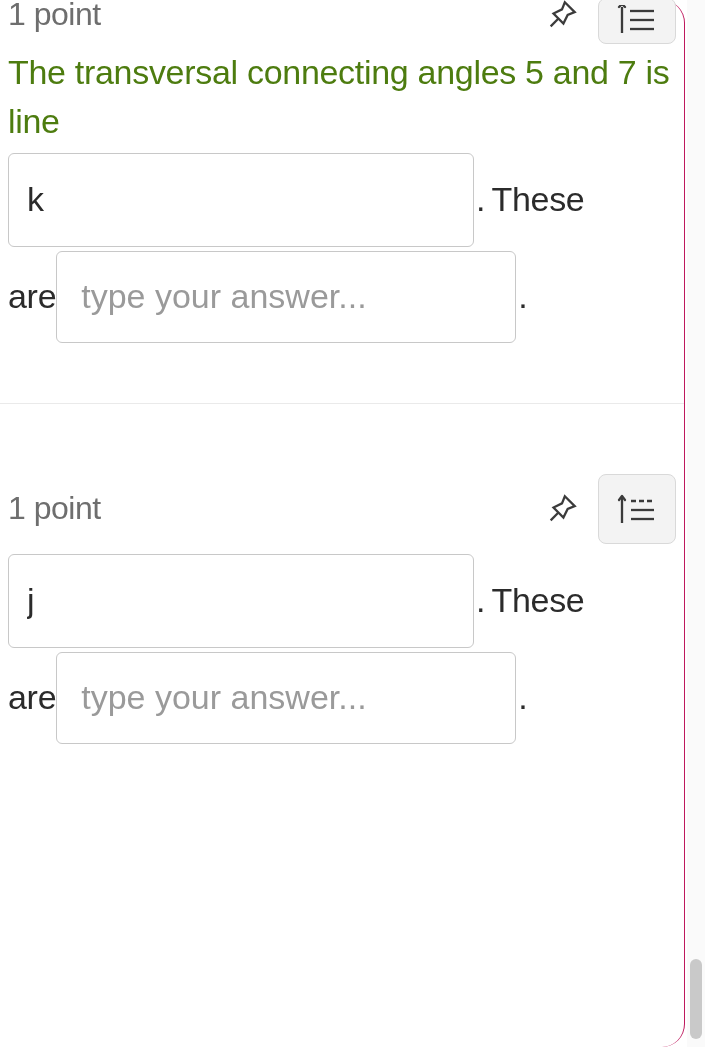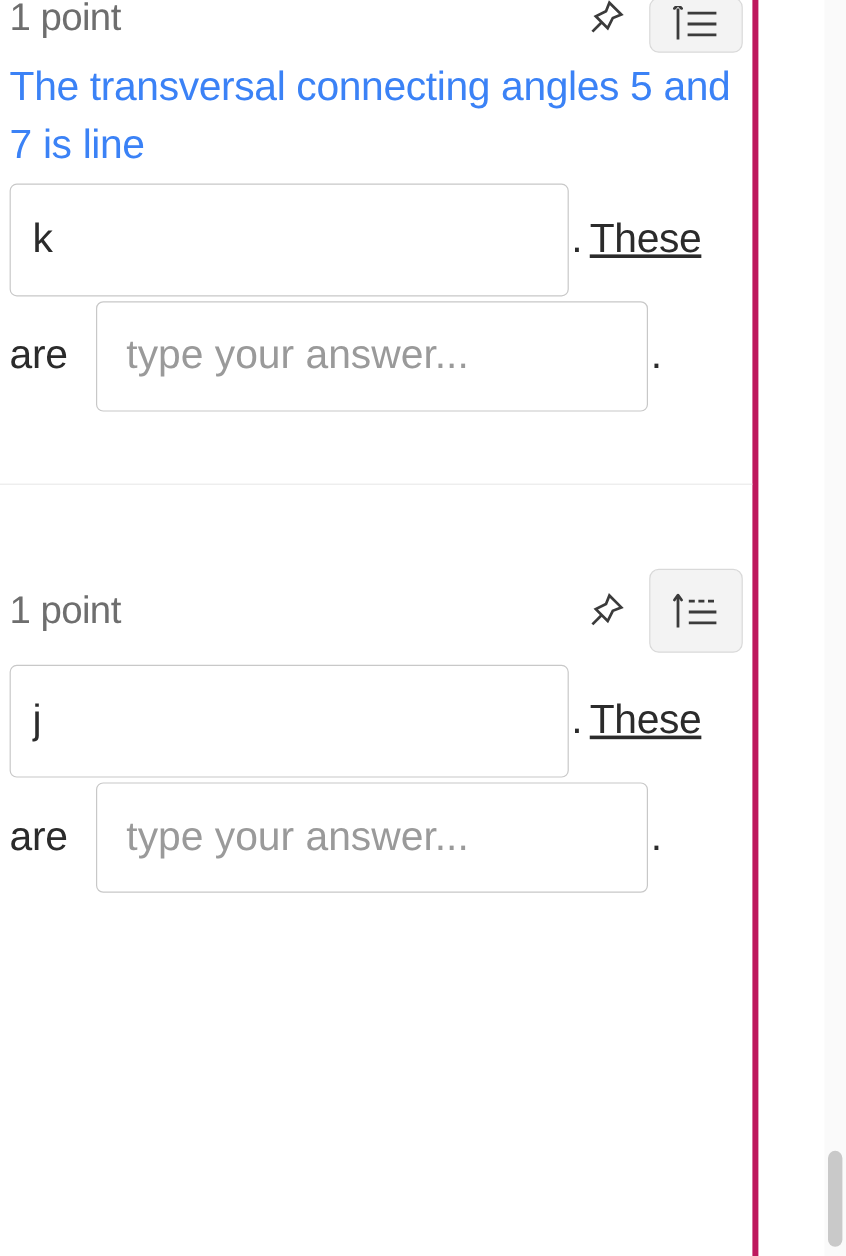--- a/index.html
+++ b/index.html
@@ -9,24 +9,25 @@
     }
     body {
       font-family: 'Segoe UI', -apple-system, BlinkMacSystemFont, sans-serif;
       background: #fff;
       width: 705px;
       height: 1047px;
       overflow: hidden;
       position: relative;
     }
     .content-wrap {
-      width: 632px;
+      width: 685px;
       position: relative;
-      border-right: 5px solid #be185d;
+      border-right: 1px solid #be185d;
       height: 100%;
+      border-radius: 23px;
     }
     .scrollbar-track {
       position: absolute;
       right: 0;
       top: 0;
       width: 18px;
       height: 100%;
       background: #fafafa;
     }
     .scrollbar-thumb {
@@ -95,21 +96,21 @@
     .question-title {
       font-size: 40px;
       font-weight: 400;
       color: #2b2b2b;
       margin-top: 30px;
       margin-bottom: 4px;
       letter-spacing: -0.5px;
     }
     .question-body {
       font-size: 34px;
-      color: #3b82f6;
+      color: #4d7c0f;
       line-height: 1.45;
       letter-spacing: -0.3px;
     }
     .inline-row {
       display: flex;
       align-items: center;
       flex-wrap: wrap;
       gap: 0;
       margin-top: 6px;
     }
@@ -126,36 +127,35 @@
     .answer-input::placeholder {
       color: #9a9a9a;
     }
     .input-wide {
       width: 466px;
       height: 94px;
     }
     .input-med {
       width: 460px;
       height: 92px;
-      margin-left: 24px;
+      margin-left: 0;
       padding-left: 24px;
     }
     .inline-text {
       font-size: 34px;
       color: #2b2b2b;
       letter-spacing: -0.3px;
     }
     .period {
       font-size: 34px;
       color: #2b2b2b;
       padding-left: 2px;
     }
     .these-text {
       padding-left: 6px;
-      text-decoration: underline;
     }
     .are-text {
       padding-right: 0px;
     }
     .divider {
       border: none;
       border-top: 1px solid #eaeaea;
       margin: 0;
     }
     .q2 .question-header-row {

